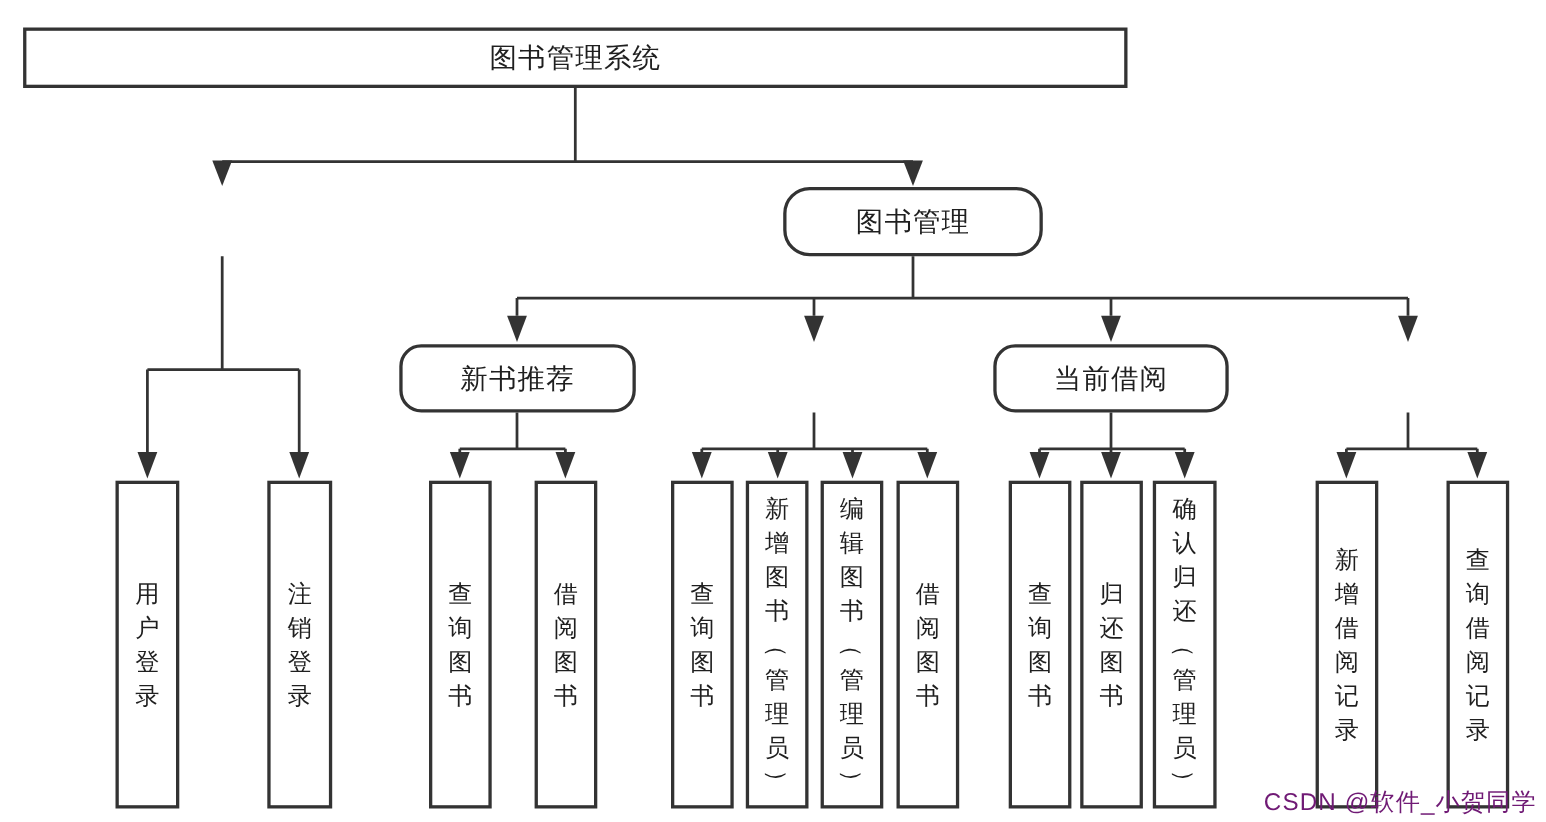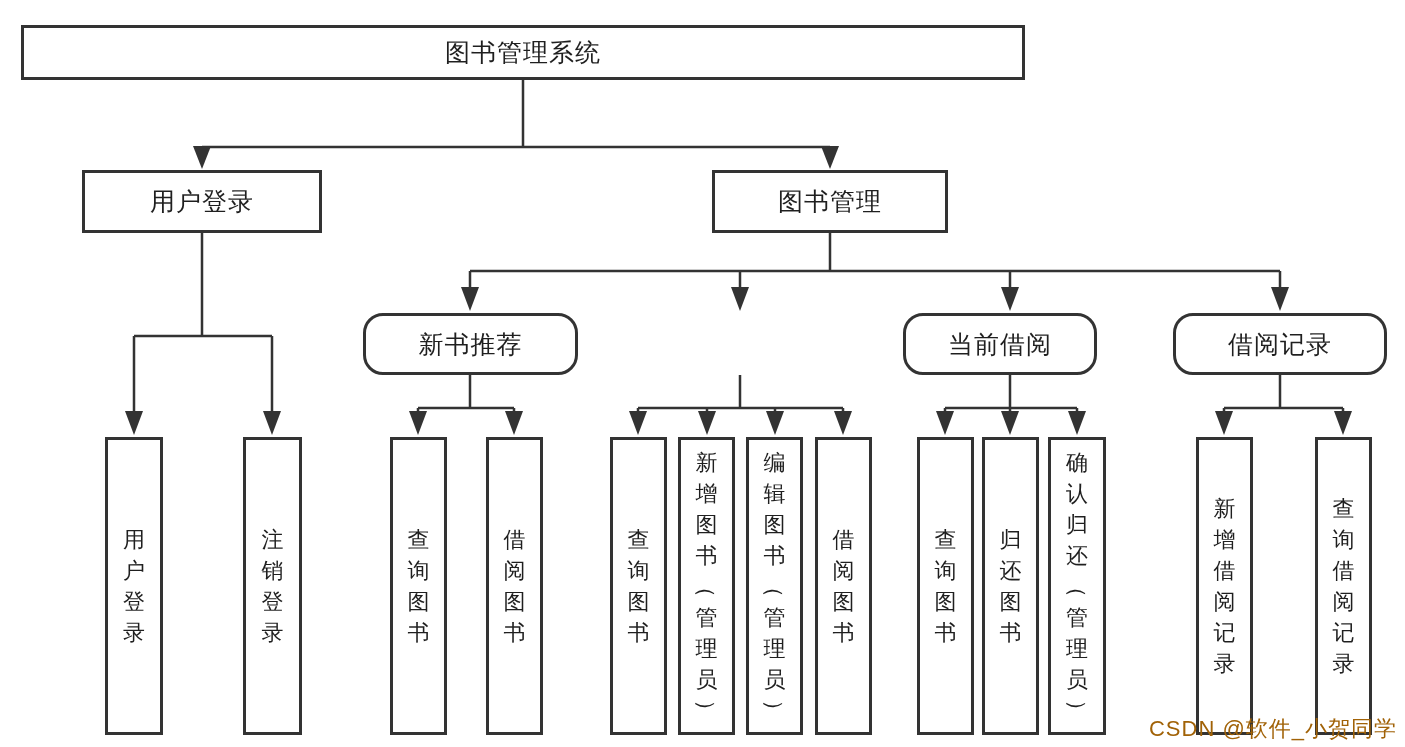--- a/index.html
+++ b/index.html
@@ -13,26 +13,26 @@
   .node {
     position:absolute; background:#ffffff; border:3px solid #333333;
     display:flex; align-items:center; justify-content:center;
     color:#1f1f1f; font-size:25px; letter-spacing:1px;
   }
   
   .pos-root { left:21px;  top:13px;  width:1004px; height:55px;margin-top:12px; }
   
   .lvl2     { top:170px; height:63px; }
   .pos-userlogin { left:82px;  width:240px; }
-  .pos-bookmgmt  { left:712px; width:236px; }
+  .pos-bookmgmt  { left:712px; width:236px;border-radius:24px; }
   
   .lvl3     { top:313px; height:62px;border-radius:20px; }
   .pos-s0 { left:363px;  width:215px; }
   .pos-s1 { left:632px;  width:215px; }
-  .pos-s2 { left:903px;  width:194px; }
+  .pos-s2 { left:903px;  width:214px; }
   .pos-s3 { left:1173px; width:214px; }
   
   .leaf {
     position:absolute; top:437px; height:298px;
     background:#ffffff; border:3px solid #333333;
     display:flex; flex-direction:column; align-items:center; justify-content:center;
     color:#1f1f1f;
   }
   .pos-l0  { left:105px;  width:58px; }
   .pos-l1  { left:243px;  width:59px; }
@@ -47,21 +47,21 @@
   .pos-l10 { left:1048px; width:58px; }
   .pos-l11 { left:1196px; width:57px; }
   .pos-l12 { left:1315px; width:57px; }
   .vchar {
     display:block; height:31px; line-height:31px; width:100%;
     text-align:center; font-size:22px;
   }
   .vchar.rot { transform:rotate(90deg); }
   .watermark {
     position:absolute; right:8px; top:714px;
-    font-size:22px; color:#a16207; letter-spacing:1px; white-space:nowrap;
+    font-size:22px; color:#701a75; letter-spacing:1px; white-space:nowrap;
   }
 </style>
 </head>
 <body>
 
 <div class="canvas">
 
   <svg class="connector-layer" width="1405" height="747" viewBox="0 0 1405 747" xmlns="http://www.w3.org/2000/svg">
     <g stroke="#333333" stroke-width="2.5" fill="none">
       <path d="M523,68 V147 M202,147 H830"></path>
@@ -90,26 +90,24 @@
       <polygon points="936,411 954,411 945,435"></polygon>
       <polygon points="1001,411 1019,411 1010,435"></polygon>
       <polygon points="1068,411 1086,411 1077,435"></polygon>
       <polygon points="1215,411 1233,411 1224,435"></polygon>
       <polygon points="1334,411 1352,411 1343,435"></polygon>
     </g>
   </svg>
 
   <div class="node pos-root">图书管理系统</div>
 
-  <div class="node lvl2 pos-userlogin">用户登录</div>
   <div class="node lvl2 pos-bookmgmt">图书管理</div>
 
   <div class="node lvl3 pos-s0">新书推荐</div>
   <div class="node lvl3 pos-s2">当前借阅</div>
-  <div class="node lvl3 pos-s3">借阅记录</div>
 
   <div class="leaf vtext pos-l0">
       <span class="vchar">用</span>
       <span class="vchar">户</span>
       <span class="vchar">登</span>
       <span class="vchar">录</span>
     </div>
   <div class="leaf vtext pos-l1">
       <span class="vchar">注</span>
       <span class="vchar">销</span>

